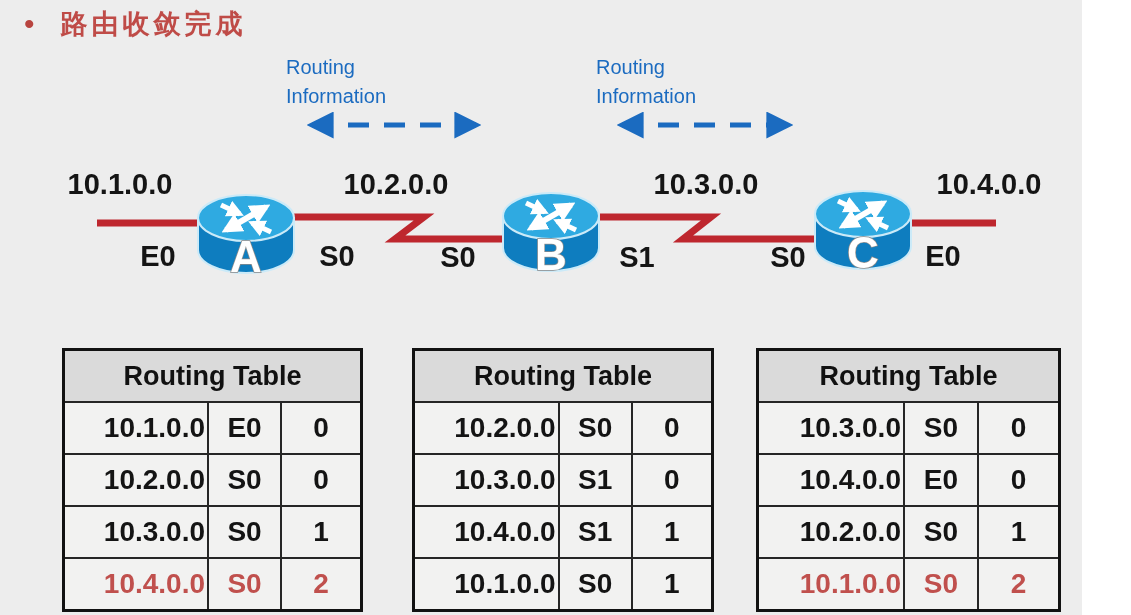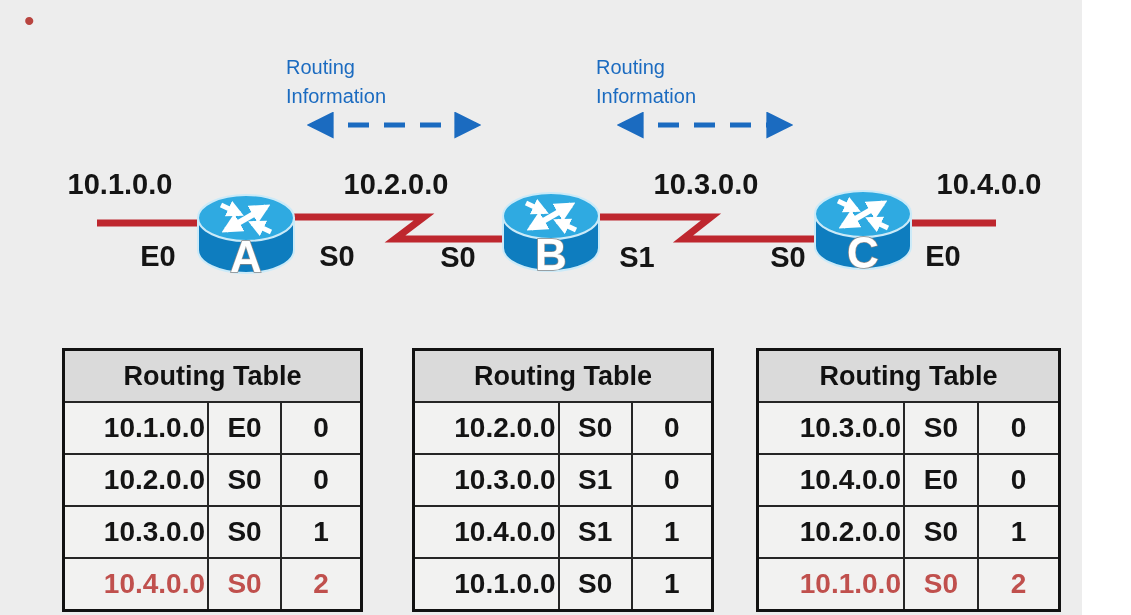--- a/index.html
+++ b/index.html
@@ -40,20 +40,21 @@
   .watermark{position:absolute;left:893px;top:587px;font-size:19px;color:#caced3;opacity:.95;letter-spacing:1px;}
 </style>
 </head>
 <body>
 
 <div class="stage">
   <div class="white-strip"></div>
 
   <div class="title-row">
     <span class="title-bullet">•</span>
+    <span class="title-text">路由收敛完成</span>
   </div>
 
   <div class="ri-label ri-1">
     <div>Routing</div>
     <div>Information</div>
   </div>
   <div class="ri-label ri-2">
     <div>Routing</div>
     <div>Information</div>
   </div>

